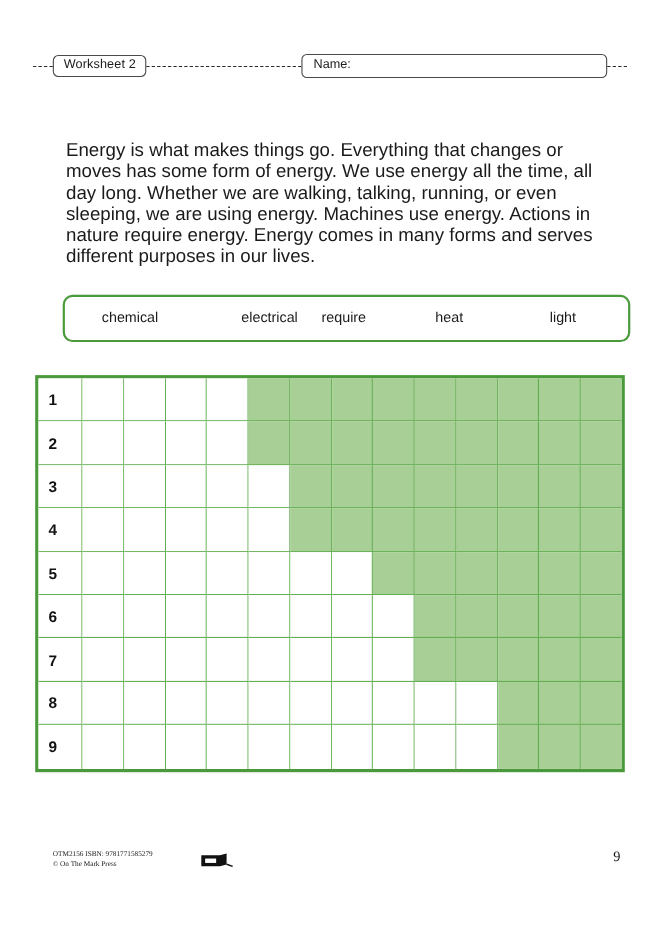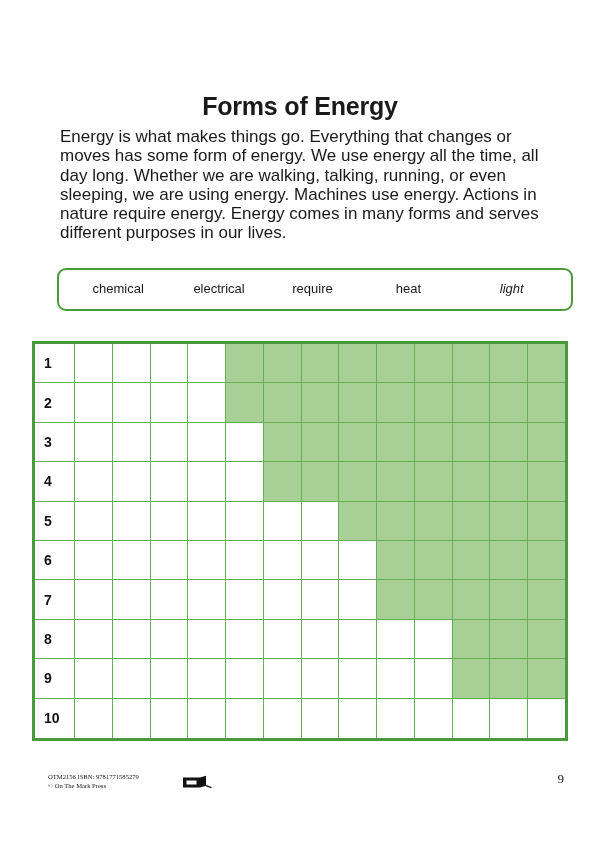--- a/index.html
+++ b/index.html
@@ -104,24 +104,24 @@
   .word-row {
     display: flex;
     font-size: 13px;
     line-height: 20px;
   }
   .word-row .w {
     text-align: center;
     white-space: nowrap;
   }
   .word-row .w0 { flex: 0 0 20.0%; }
-  .word-row .w1 { flex: 0 0 21.0%; }
+  .word-row .w1 { flex: 0 0 21.0%; text-align: right; }
   .word-row .w2 { flex: 0 0 17.0%; }
   .word-row .w3 { flex: 0 0 22.0%; }
-  .word-row .w4 { flex: 0 0 20.0%; font-style: italic; }
+  .word-row .w4 { flex: 0 0 20.0%; }
 
   
   .grid-wrap {
     position: absolute;
     left: 32px;
     top: 341px;
     width: 536px;
     box-sizing: border-box;
     border: 3px solid #4a9a3c;
     background: #ffffff;
@@ -175,22 +175,28 @@
     font-family: "Liberation Serif", serif;
     font-size: 13px;
     color: #1a1a1a;
   }
 </style>
 </head>
 <body>
 
 <div class="page">
 
-
-  <div class="title">Forms of Energy</div>
+  <div class="header">
+    <span class="dash dash-left"></span>
+    <span class="worksheet-tag">Worksheet 2</span>
+    <span class="dash dash-mid"></span>
+    <span class="name-box">Name:</span>
+    <span class="dash dash-right"></span>
+  </div>
+
 
   <div class="body-text para-1">Energy is what makes things go. Everything that changes or moves has some form of energy. We use energy all the time, all day long. Whether we are walking, talking, running, or even sleeping, we are using energy. Machines use energy. Actions in nature require energy. Energy comes in many forms and serves different purposes in our lives.</div>
 
   <div class="word-box">
     <div class="word-row">
       <span class="w w0">chemical</span>
       <span class="w w1">electrical</span>
       <span class="w w2">require</span>
       <span class="w w3">heat</span>
       <span class="w w4">light</span>
@@ -335,36 +341,20 @@
         <div class="grid-cell box"></div>
         <div class="grid-cell box"></div>
         <div class="grid-cell box"></div>
         <div class="grid-cell box"></div>
         <div class="grid-cell box"></div>
         <div class="grid-cell box"></div>
         <div class="grid-cell box filled"></div>
         <div class="grid-cell box filled"></div>
         <div class="grid-cell box filled"></div>
       </div>
-      <div class="grid-row">
-        <div class="grid-cell num">10</div>
-        <div class="grid-cell box"></div>
-        <div class="grid-cell box"></div>
-        <div class="grid-cell box"></div>
-        <div class="grid-cell box"></div>
-        <div class="grid-cell box"></div>
-        <div class="grid-cell box"></div>
-        <div class="grid-cell box"></div>
-        <div class="grid-cell box"></div>
-        <div class="grid-cell box"></div>
-        <div class="grid-cell box"></div>
-        <div class="grid-cell box"></div>
-        <div class="grid-cell box"></div>
-        <div class="grid-cell box"></div>
-      </div>
     </div>
 
   <div class="footer-left">
     <div>OTM2156   ISBN: 9781771585279</div>
     <div>© On The Mark Press</div>
   </div>
 
   <div class="footer-logo">
     <svg viewBox="0 0 32 18" width="32" height="18" aria-hidden="true">
       <rect x="1" y="4.5" width="17" height="10" fill="#111111"></rect>

